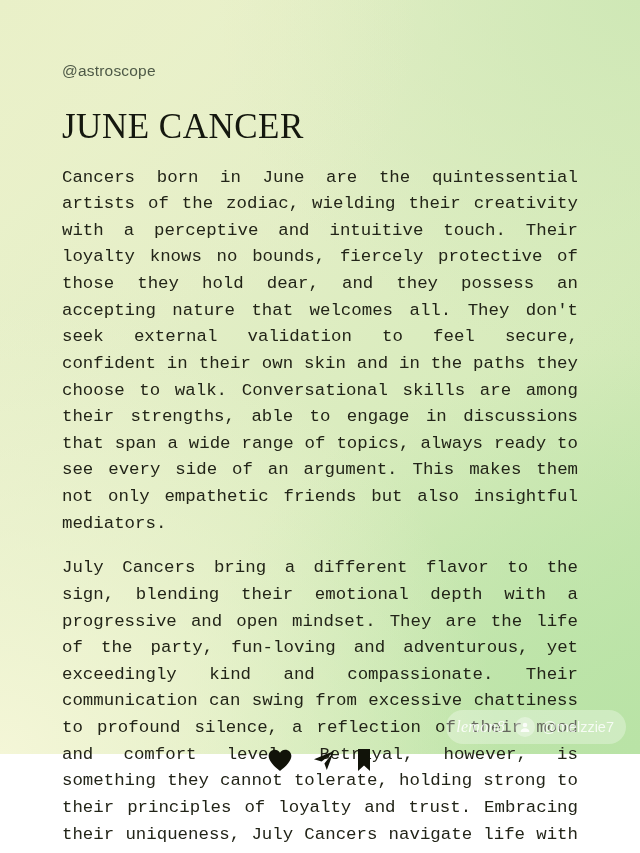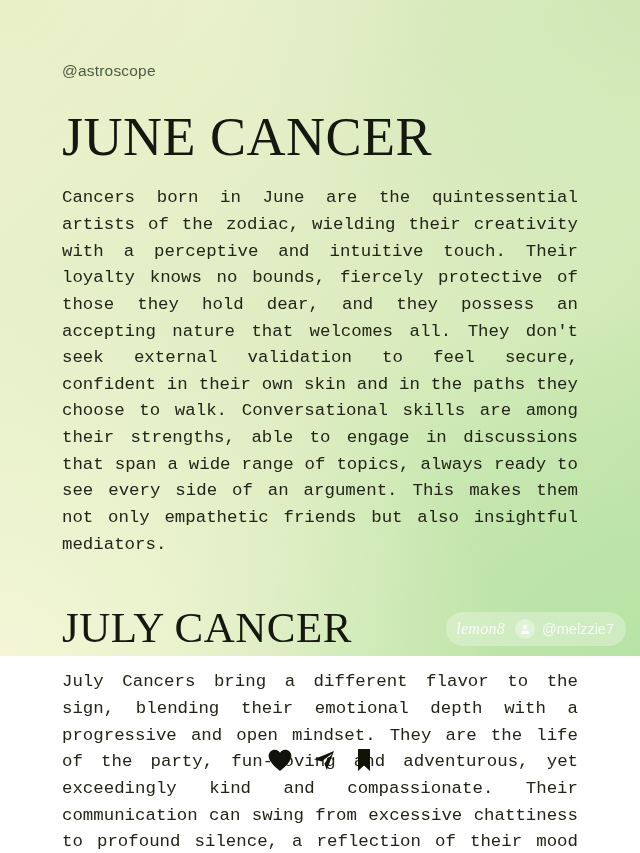--- a/index.html
+++ b/index.html
@@ -8,42 +8,42 @@
   }
   body {
     width: 640px;
     height: 853px;
     overflow: hidden;
     font-family: "Liberation Serif", serif;
   }
   .card {
     position: relative;
     width: 640px;
-    height: 656px;
+    height: 754px;
     box-sizing: border-box;
     background:
       radial-gradient(120% 90% at 0% 0%, #e9f0c8 0%, rgba(233,240,200,0) 55%),
       radial-gradient(110% 80% at 100% 0%, #cfe8b6 0%, rgba(207,232,182,0) 60%),
       radial-gradient(130% 100% at 0% 100%, #f4f6d7 0%, rgba(244,246,215,0) 60%),
       radial-gradient(120% 90% at 100% 100%, #b9e3a6 0%, rgba(185,227,166,0) 60%),
       linear-gradient(135deg, #eef3cf 0%, #e3eec6 35%, #d6ebbb 65%, #bfe4a9 100%);
     padding: 0 62px;
   }
   .handle {
     padding-top: 62px;
     font-family: "Liberation Sans", sans-serif;
     font-size: 15.5px;
     color: #4e5947;
     letter-spacing: .2px;
   }
   h1.title {
     margin: 28px 0 0 0;
     font-family: "Liberation Serif", serif;
     font-weight: 400;
-    font-size: 54px;
+    font-size: 35px;
     line-height: 1.1;
     letter-spacing: .5px;
     color: #15180f;
   }
   h1.title.second {
     margin-top: 46px;
     font-size: 43px;
   }
   p.body {
     margin: 18px 0 0 0;
@@ -105,21 +105,20 @@
 </head>
 <body>
 
 <div class="card">
 
   <div class="handle">@astroscope</div>
 
   <h1 class="title">JUNE CANCER</h1>
   <p class="body">Cancers born in June are the quintessential artists of the zodiac, wielding their creativity with a perceptive and intuitive touch. Their loyalty knows no bounds, fiercely protective of those they hold dear, and they possess an accepting nature that welcomes all. They don't seek external validation to feel secure, confident in their own skin and in the paths they choose to walk. Conversational skills are among their strengths, able to engage in discussions that span a wide range of topics, always ready to see every side of an argument. This makes them not only empathetic friends but also insightful mediators.</p>
 
-  <h1 class="title second">JULY CANCER</h1>
   <p class="body">July Cancers bring a different flavor to the sign, blending their emotional depth with a progressive and open mindset. They are the life of the party, fun-loving and adventurous, yet exceedingly kind and compassionate. Their communication can swing from excessive chattiness to profound silence, a reflection of their mood and comfort level. Betrayal, however, is something they cannot tolerate, holding strong to their principles of loyalty and trust. Embracing their uniqueness, July Cancers navigate life with a genuine authenticity, unapologetically themselves in all situations.</p>
 
   <div class="actions">
     <span>
       <svg width="26" height="24" viewBox="0 0 24 22" aria-hidden="true">
         <path d="M12 21S1.5 13.7 1.5 7.3C1.5 3.9 4.1 1.5 7.2 1.5c2 0 3.8 1.1 4.8 2.8 1-1.7 2.8-2.8 4.8-2.8 3.1 0 5.7 2.4 5.7 5.8C22.5 13.7 12 21 12 21z" fill="#111309"></path>
       </svg>
     </span>
     <span>
       <svg width="26" height="24" viewBox="0 0 24 24" aria-hidden="true">

